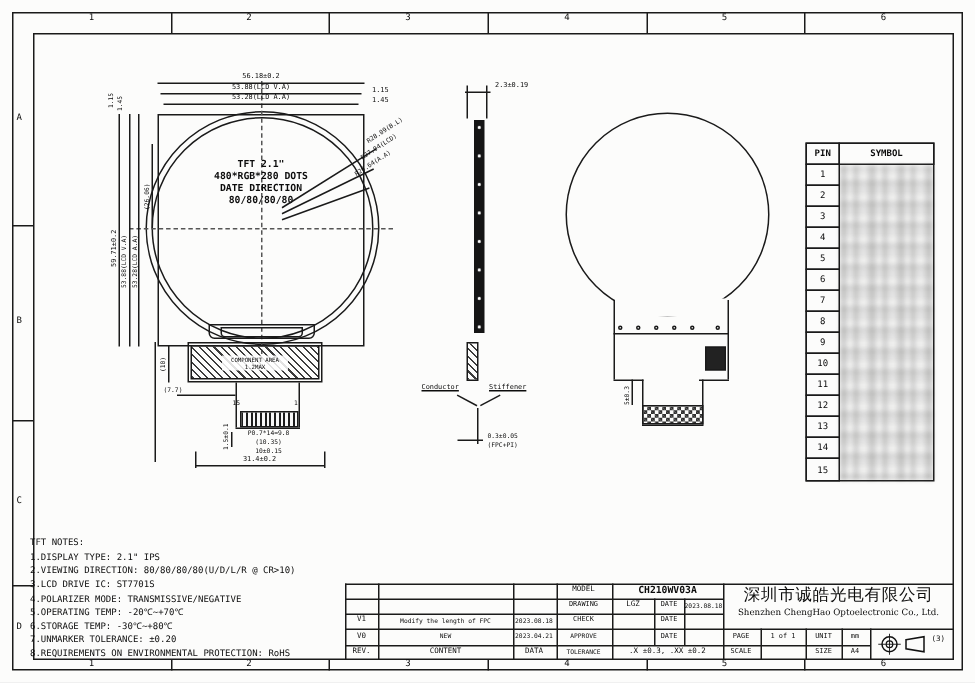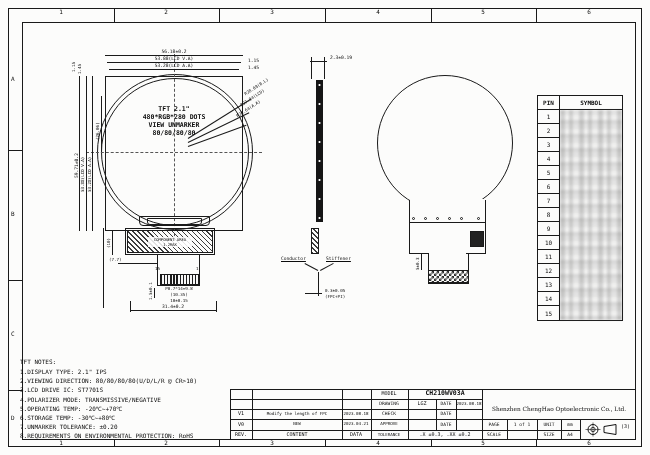--- a/index.html
+++ b/index.html
@@ -77,21 +77,21 @@
   <div class="t f6" style="left:11px;top:415px;">D</div>
 
   <div class="box circ" style="left:97px;top:74px;width:156px;height:156px;"></div>
   <div class="box circ" style="left:101px;top:78px;width:148px;height:148px;"></div>
   <div class="box" style="left:105px;top:76px;width:138px;height:155px;"></div>
   <div class="vdash" style="left:174px;top:54px;height:192px;"></div>
   <div class="hdash" style="left:86px;top:152px;width:176px;"></div>
   <div class="ctr f65" style="left:114px;top:105px;width:120px;">
     <div>TFT 2.1"</div>
     <div>480*RGB*280 DOTS</div>
-    <div>VIEW UNMARKER</div>
+    <div>DATE DIRECTION</div>
     <div>80/80/80/80</div>
   </div>
 
   <div class="ln hl" style="left:105px;top:55px;width:138px;"></div>
   <div class="t f45 cx" style="left:174px;top:49px;">56.18±0.2</div>
   <div class="ln hl" style="left:107px;top:62px;width:134px;"></div>
   <div class="t f45 cx" style="left:174px;top:56px;">53.88(LCD V.A)</div>
   <div class="ln hl" style="left:109px;top:69px;width:130px;"></div>
   <div class="t f45 cx" style="left:174px;top:63px;">53.28(LCD A.A)</div>
   <div class="t f45" style="left:248px;top:58px;">1.15</div>
@@ -280,20 +280,21 @@
   <div class="t f5 cx" style="left:241px;top:422px;">V0</div>
   <div class="t f4 cx" style="left:297px;top:422px;">NEW</div>
   <div class="t f4 cx" style="left:356px;top:422px;">2023.04.21</div>
   <div class="t f4 cx" style="left:389px;top:422px;">APPROVE</div>
   <div class="t f45 cx" style="left:446px;top:422px;">DATE</div>
   <div class="t f5 cx" style="left:241px;top:432px;">REV.</div>
   <div class="t f5 cx" style="left:297px;top:432px;">CONTENT</div>
   <div class="t f5 cx" style="left:356px;top:432px;">DATA</div>
   <div class="t f4 cx" style="left:389px;top:433px;">TOLERANCE</div>
   <div class="t f5 cx" style="left:445px;top:432px;">.X ±0.3, .XX ±0.2</div>
+  <div class="t cx" style="left:559px;top:391px;font-family:'DejaVu Serif',serif;font-size:11px;letter-spacing:0.5px;">深圳市诚皓光电有限公司</div>
   <div class="t cx" style="left:559px;top:406px;font-family:'DejaVu Serif',serif;font-size:5.8px;">Shenzhen ChengHao Optoelectronic Co., Ltd.</div>
   <div class="t f45 cx" style="left:494px;top:422px;">PAGE</div>
   <div class="t f45 cx" style="left:522px;top:422px;">1 of 1</div>
   <div class="t f45 cx" style="left:549px;top:422px;">UNIT</div>
   <div class="t f45 cx" style="left:570px;top:422px;">mm</div>
   <div class="t f45 cx" style="left:494px;top:432px;">SCALE</div>
   <div class="t f45 cx" style="left:549px;top:432px;">SIZE</div>
   <div class="t f45 cx" style="left:570px;top:432px;">A4</div>
   <svg style="left:585px;top:422px;" width="34" height="15" viewBox="0 0 34 15">
     <circle cx="8" cy="7.5" r="5" fill="none" stroke="#111" stroke-width="1"></circle>

